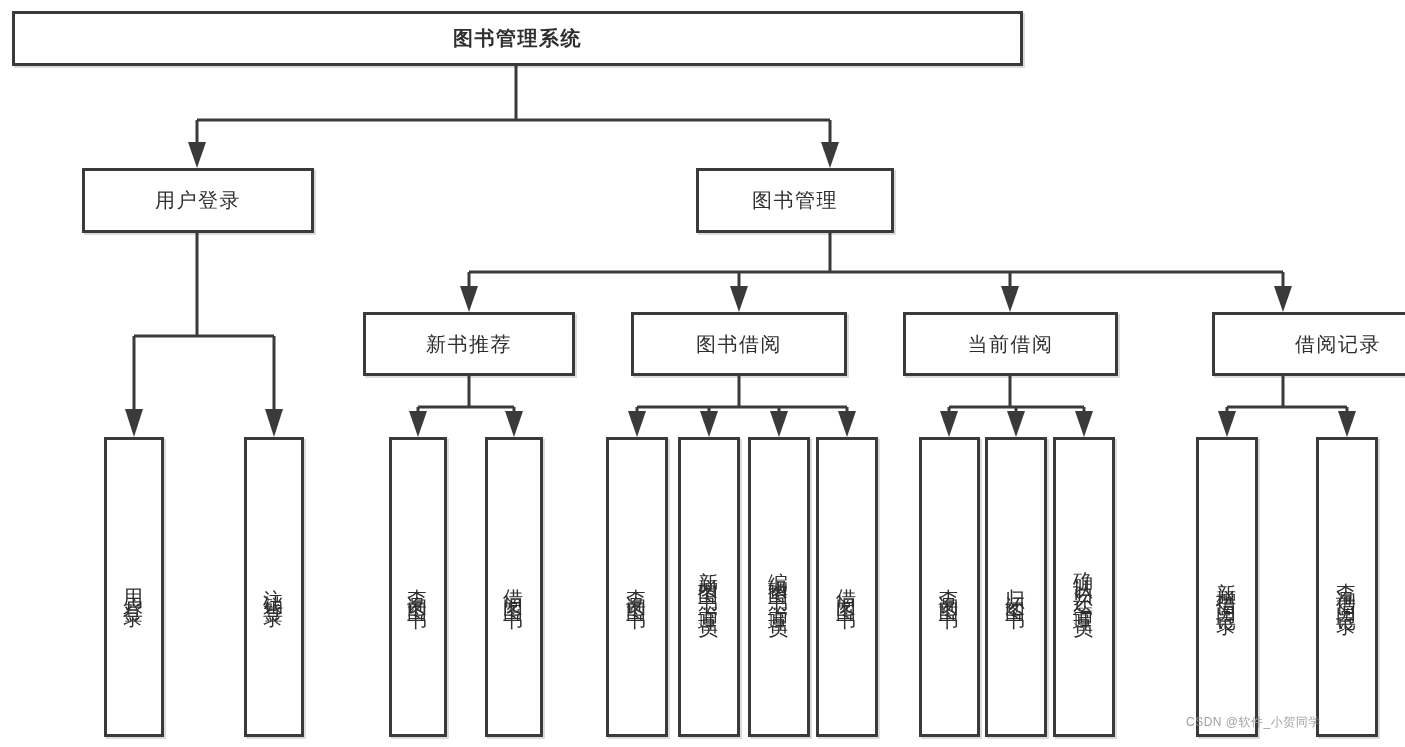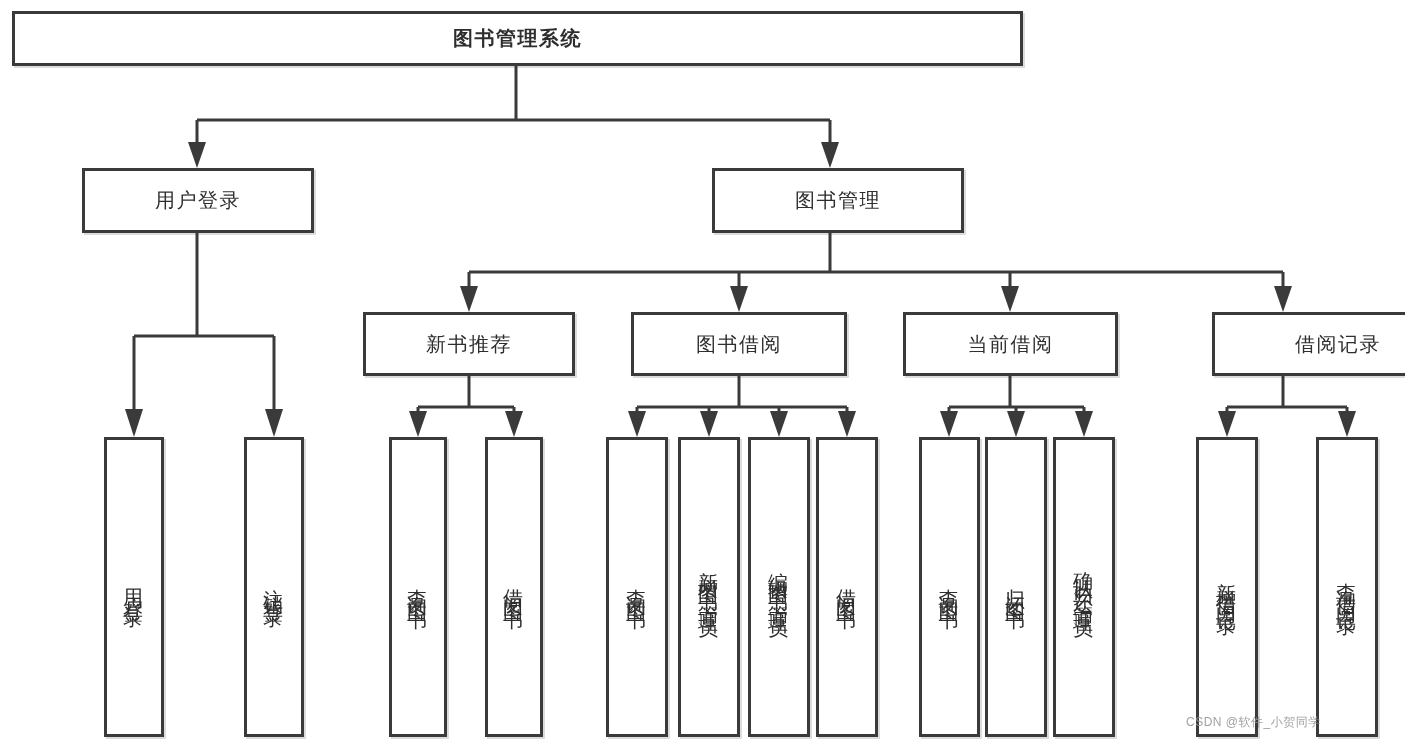--- a/index.html
+++ b/index.html
@@ -104,21 +104,21 @@
     <g>
       <path d="M1283 376 V407 M1227 407 H1347 M1227 407 V414 M1347 407 V414"></path>
       <polygon points="1218,411 1236,411 1227,437" fill="#3a3a3a" stroke="none"></polygon>
       <polygon points="1338,411 1356,411 1347,437" fill="#3a3a3a" stroke="none"></polygon>
     </g>
   </svg>
 
   <div class="box" style="left:12px; top:11px; width:1011px; height:55px;font-weight:bold;">图书管理系统</div>
 
   <div class="box" style="left:82px; top:168px; width:232px; height:65px;">用户登录</div>
-  <div class="box" style="left:712px; top:168px; width:252px; height:65px;">图书管理</div>
+  <div class="box" style="left:696px; top:168px; width:198px; height:65px;">图书管理</div>
 
   <div class="box" style="left:363px; top:312px; width:212px; height:64px;">新书推荐</div>
   <div class="box" style="left:631px; top:312px; width:216px; height:64px;">图书借阅</div>
   <div class="box" style="left:903px; top:312px; width:215px; height:64px;">当前借阅</div>
   <div class="box" style="left:1212px; top:312px; width:252px; height:64px;">借阅记录</div>
 
   <div class="box vbox" style="left:104px; top:437px; width:60px; height:300px;">用户登录</div>
   <div class="box vbox" style="left:244px; top:437px; width:60px; height:300px;">注销登录</div>
 
   <div class="box vbox" style="left:389px; top:437px; width:58px; height:300px;">查询图书</div>

